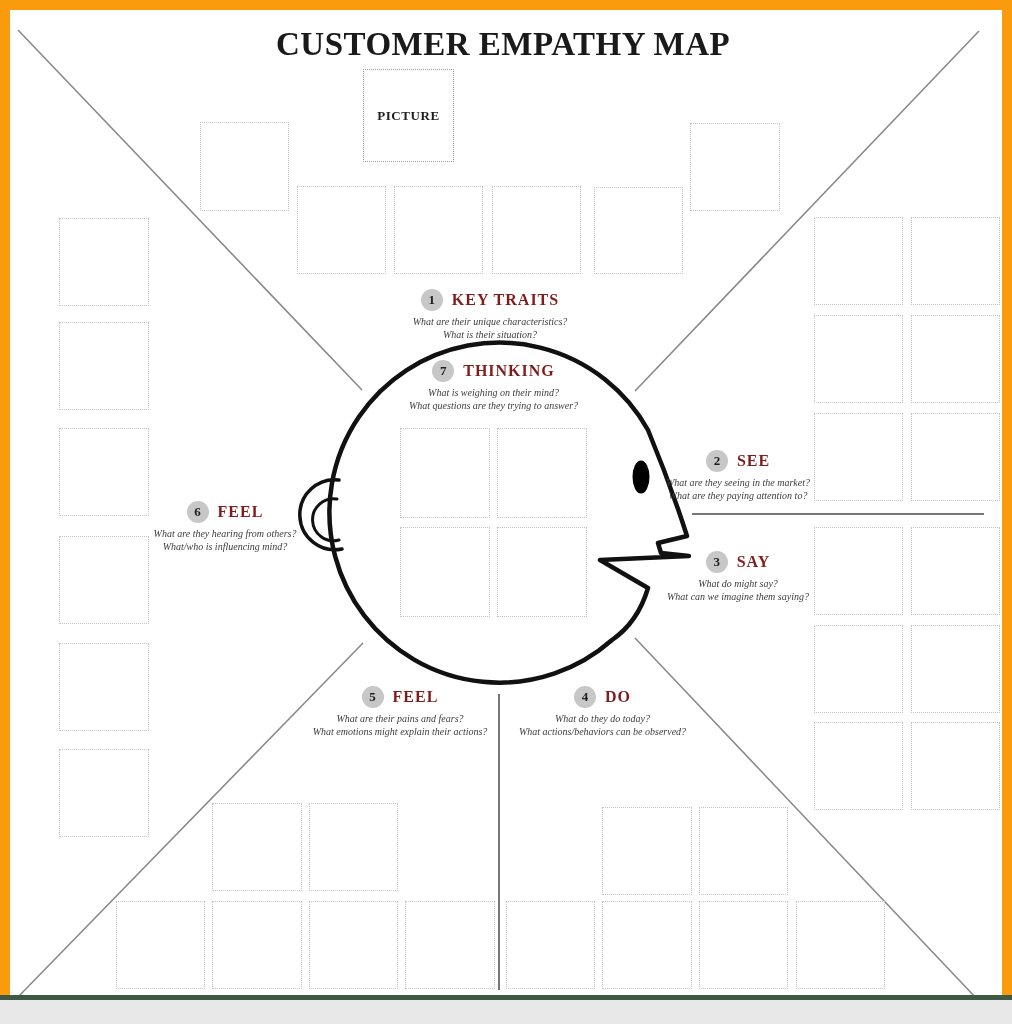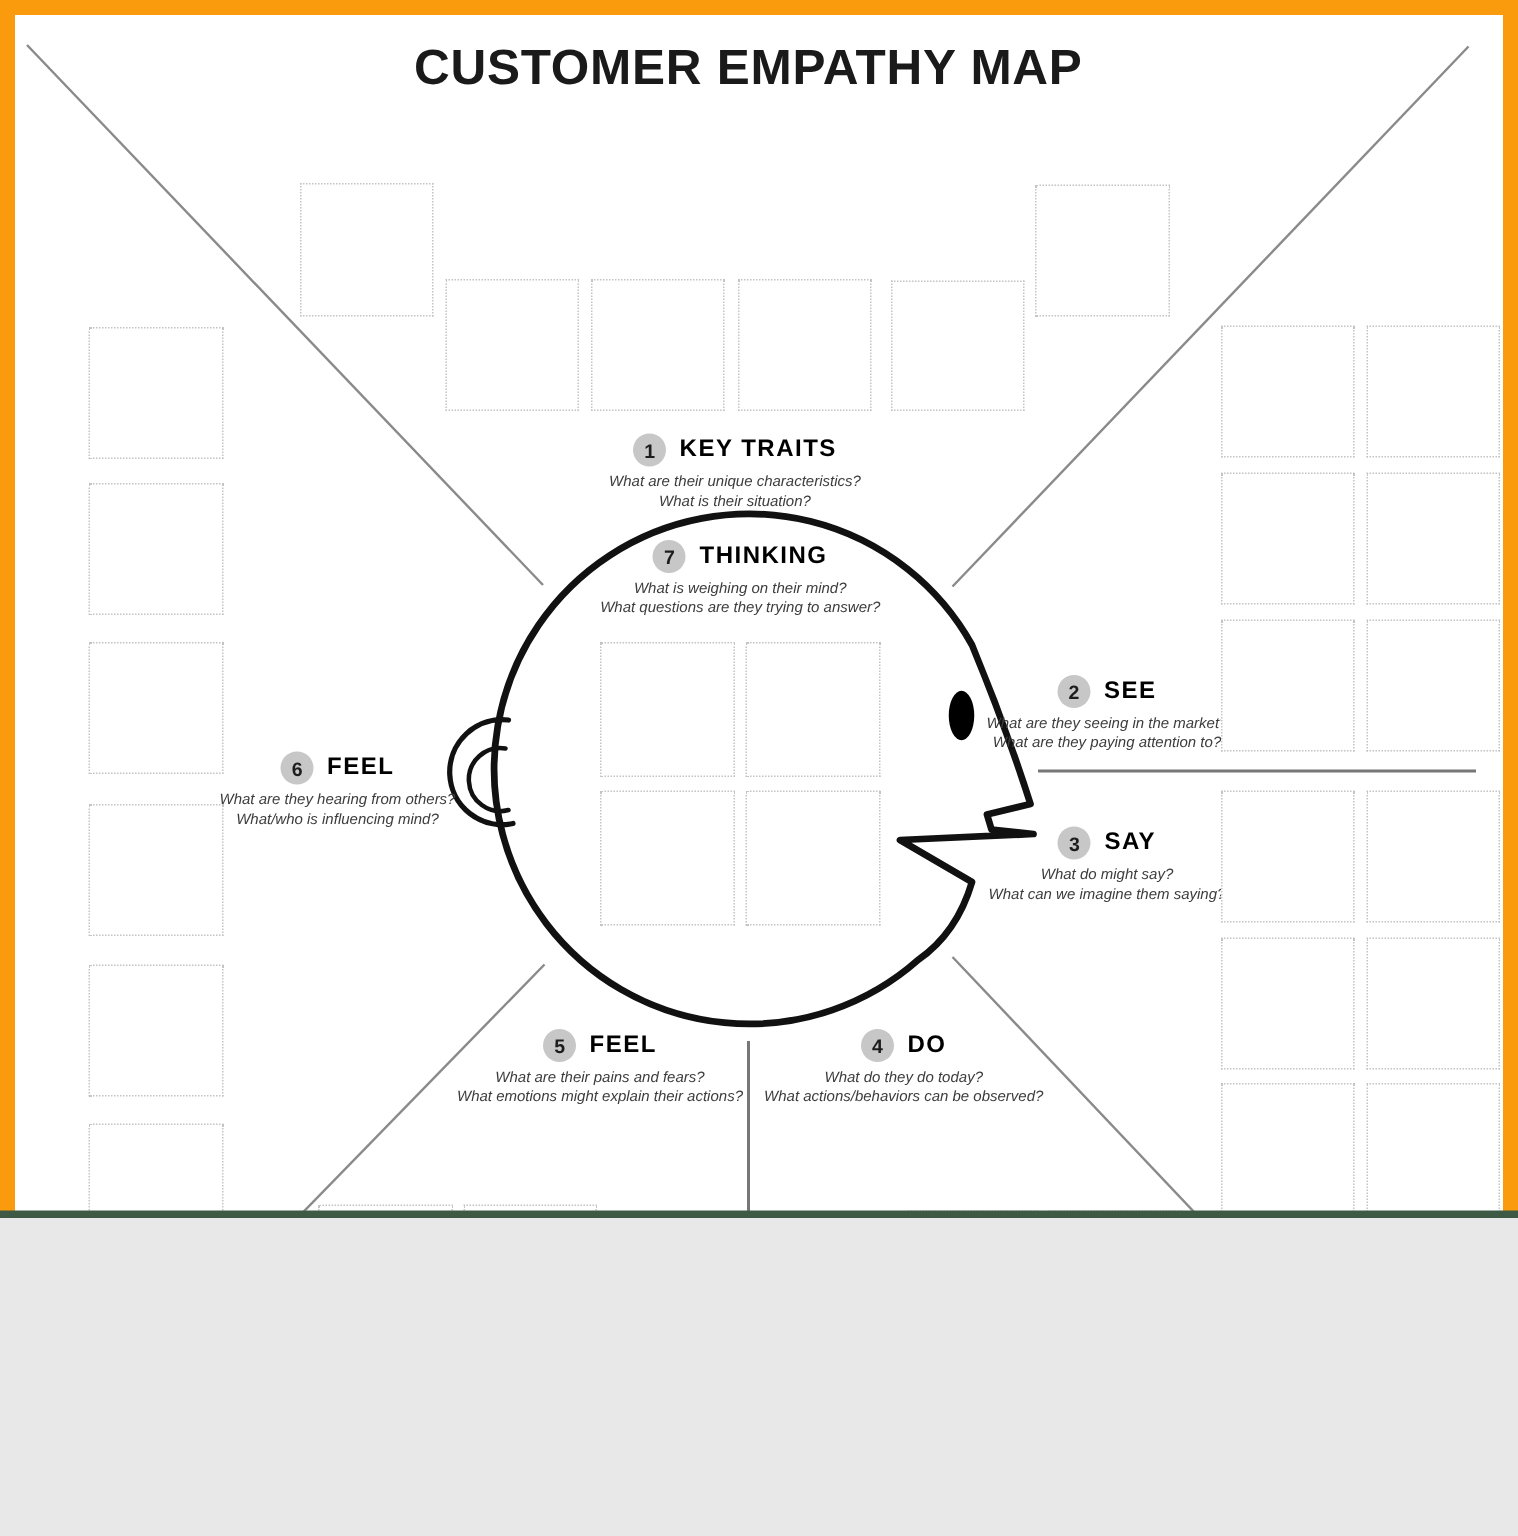--- a/index.html
+++ b/index.html
@@ -1,18 +1,18 @@
 <!DOCTYPE html>
 <html><head>
 <meta charset="utf-8">
 <style>
   html,body{margin:0;padding:0;background:#e8e8e8;}
   .canvas{
-    position:relative;width:1012px;height:812px;background:#F99B0C;
-    font-family:Liberation Sans, sans-serif;overflow:hidden;
+    position:relative;width:1012px;height:1000px;background:#F99B0C;
+    font-family:Liberation Serif, serif;overflow:hidden;
   }
   .paper{position:absolute;left:10px;top:10px;width:992px;height:999px;background:#ffffff;z-index:0;}
   .footer-strip{position:absolute;left:0;bottom:0;width:100%;height:5px;background:#3E5A44;z-index:3;}
   .overlay{position:absolute;left:0;top:0;z-index:1;}
   .page-title{
     position:absolute;left:276px;top:26px;width:440px;text-align:center;
     font-size:33px;font-weight:900;letter-spacing:.5px;color:#1a1a1a;z-index:2;white-space:nowrap;
   }
   .profile-row{position:absolute;left:363px;top:69px;display:flex;z-index:2;}
   .profile-cell{
@@ -22,21 +22,21 @@
   }
   .profile-cell:first-child{margin-left:0;}
   .slot{position:absolute;border:1px dotted #c4c4c4;background:#fff;box-sizing:border-box;z-index:2;}
   .section{position:absolute;text-align:center;z-index:2;}
   .sec-head{display:flex;align-items:center;justify-content:center;gap:9px;}
   .badge{
     display:inline-flex;align-items:center;justify-content:center;flex:0 0 auto;
     width:22px;height:22px;border-radius:50%;background:#C7C7C7;
     font-size:13px;font-weight:700;color:#1d1d1d;
   }
-  .sec-label{font-size:16px;font-weight:800;letter-spacing:1px;color:#000000;white-space:nowrap;}
+  .sec-label{font-size:16px;font-weight:800;letter-spacing:1px;color:#7f1d1d;white-space:nowrap;}
   .sec-q{font-size:10px;font-style:italic;color:#3c3c3c;line-height:12.5px;}
   .sec-q.first{margin-top:5px;}
 </style>
 </head>
 <body>
 
 <div class="canvas">
   <div class="paper"></div>
   <div class="footer-strip"></div>
 
@@ -51,20 +51,21 @@
     <line x1="499" y1="694" x2="499" y2="990" stroke="#777777" stroke-width="2"></line>
     <path d="M 648 430 A 170 170 0 1 0 612 640 Q 638 622 648 588 L 600 560 L 689 556 L 661 553 L 658 543 L 687 536 Q 670 483 648 430 Z" fill="#ffffff" stroke="#111111" stroke-width="4.5" stroke-linejoin="round"></path>
     <path d="M 339 480 A 35 35 0 1 0 342 549" fill="none" stroke="#111111" stroke-width="3.5" stroke-linecap="round"></path>
     <path d="M 337 499 A 21 21 0 1 0 339 540" fill="none" stroke="#111111" stroke-width="3" stroke-linecap="round"></path>
     <ellipse cx="641" cy="477" rx="8.5" ry="16.5" fill="#000000"></ellipse>
   </svg>
 
   <div class="page-title">CUSTOMER EMPATHY MAP</div>
 
   <div class="profile-row">
+    <div class="profile-cell">PICTURE</div>
   </div>
 
   <div class="section" style="left:380px;top:289px;width:220px">
     <div class="sec-head">
       <span class="badge">1</span>
       <span class="sec-label">KEY TRAITS</span>
     </div>
     <div class="sec-q first">What are their unique characteristics?</div>
     <div class="sec-q">What is their situation?</div>
   </div>

